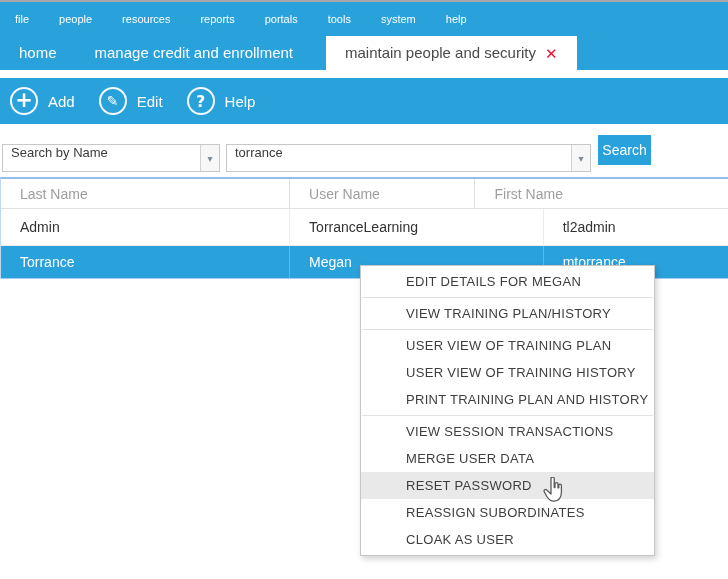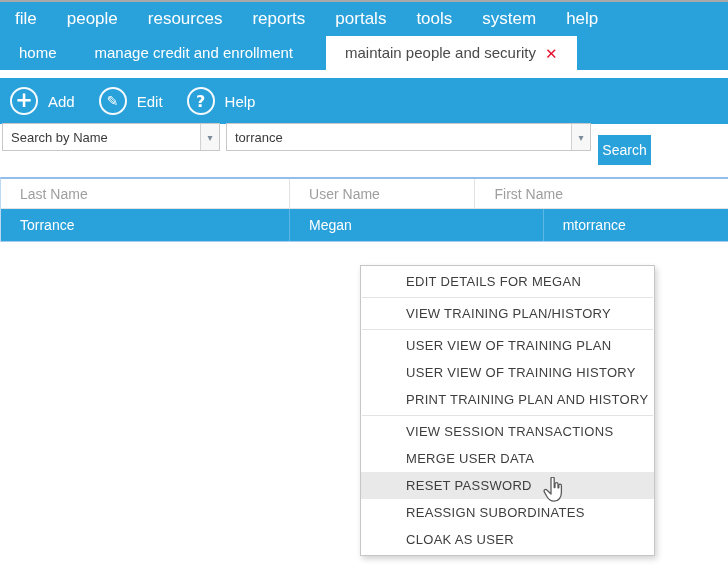--- a/index.html
+++ b/index.html
@@ -5,43 +5,43 @@
   * { margin:0; padding:0; box-sizing:border-box; }
   html,body { width:728px; height:579px; background:#ffffff; overflow:hidden;
               font-family:"Liberation Sans","DejaVu Sans",sans-serif; }
   #stage { position:relative; width:728px; height:579px; background:#fff; }
 
   .top-edge { position:absolute; left:0; top:0; width:728px; height:2px; background:#a8a8a8; }
 
   
   .menubar { position:absolute; left:0; top:2px; width:728px; height:34px;
              background:#29a1db; display:flex; align-items:center; }
-  .menubar .mitem { color:#ffffff; font-size:17px; padding:0 15px; cursor:default; }
+  .menubar .mitem { color:#ffffff; font-size:11px; padding:0 15px; cursor:default; }
 
   
   .tabbar { position:absolute; left:0; top:36px; width:728px; height:34px;
             background:#29a1db; display:flex; }
   .tab { height:34px; line-height:34px; color:#ffffff; font-size:15px; padding:0 19px; white-space:nowrap; }
   .tab.active { background:#ffffff; color:#4a4a4a; margin-left:14px; display:flex; align-items:center; gap:9px;justify-content:center; }
   .tab-close { color:#e8112d; font-weight:bold; font-size:15px; line-height:1; }
 
   
   .toolbar { position:absolute; left:0; top:78px; width:728px; height:46px;
              background:#29a1db; display:flex; align-items:center; padding-left:10px; gap:24px; }
   .tool-btn { display:flex; align-items:center; gap:10px; color:#fff; font-size:15px; }
   .tool-icon { width:28px; height:28px; border:2px solid rgba(255,255,255,.95); border-radius:50%;
                display:flex; align-items:center; justify-content:center; color:#fff;
                font-family:"DejaVu Sans",sans-serif; }
   .tool-icon.plus { font-size:21px; font-weight:bold; padding-bottom:2px; }
   .tool-icon.pencil { font-size:14px; }
   .tool-icon.question { font-size:16px; font-weight:bold; }
 
   
-  .combo { position:absolute; top:123px; height:28px; background:#fff; border:1px solid #c8c8c8;
-           display:flex; align-items:center; font-size:13px; color:#3a3a3a; }
+  .combo { position:absolute; top:144px; height:28px; background:#fff; border:1px solid #c8c8c8;
+           display:flex; font-size:13px; color:#3a3a3a; }
   .combo .val { flex:1; padding-left:8px; white-space:nowrap; overflow:hidden; }
   .combo .arrow { width:19px; height:100%; border-left:1px solid #d2d2d2; background:#f7f7f7;
                   display:flex; align-items:center; justify-content:center; color:#7d8c9a; font-size:10px; }
   #filter-combo { left:2px;  width:218px; }
   #query-combo  { left:226px; width:365px; }
   .search-btn { position:absolute; left:598px; top:135px; width:53px; height:30px; background:#29a1db;
                 color:#fff; font-size:14px; display:flex; align-items:center; justify-content:center; }
 
   
   .grid { position:absolute; left:0; top:177px; width:728px;
@@ -120,20 +120,25 @@
     <div class="arrow">▾</div>
   </div>
   <div class="search-btn">Search</div>
 
   <div class="grid">
     <div class="g-row g-head">
       <div class="g-cell c0">Last Name</div>
       <div class="g-cell c2">User Name</div>
       <div class="g-cell c1">First Name</div>
     </div>
+    <div class="g-row g-data">
+      <div class="g-cell c0">Admin</div>
+      <div class="g-cell c1">TorranceLearning</div>
+      <div class="g-cell c2">tl2admin</div>
+    </div>
     <div class="g-row g-data selected">
       <div class="g-cell c0">Torrance</div>
       <div class="g-cell c1">Megan</div>
       <div class="g-cell c2">mtorrance</div>
     </div>
   </div>
 
   <div class="ctx">
     <div class="ctx-item">EDIT DETAILS FOR MEGAN</div>
     <div class="ctx-sep"></div>

